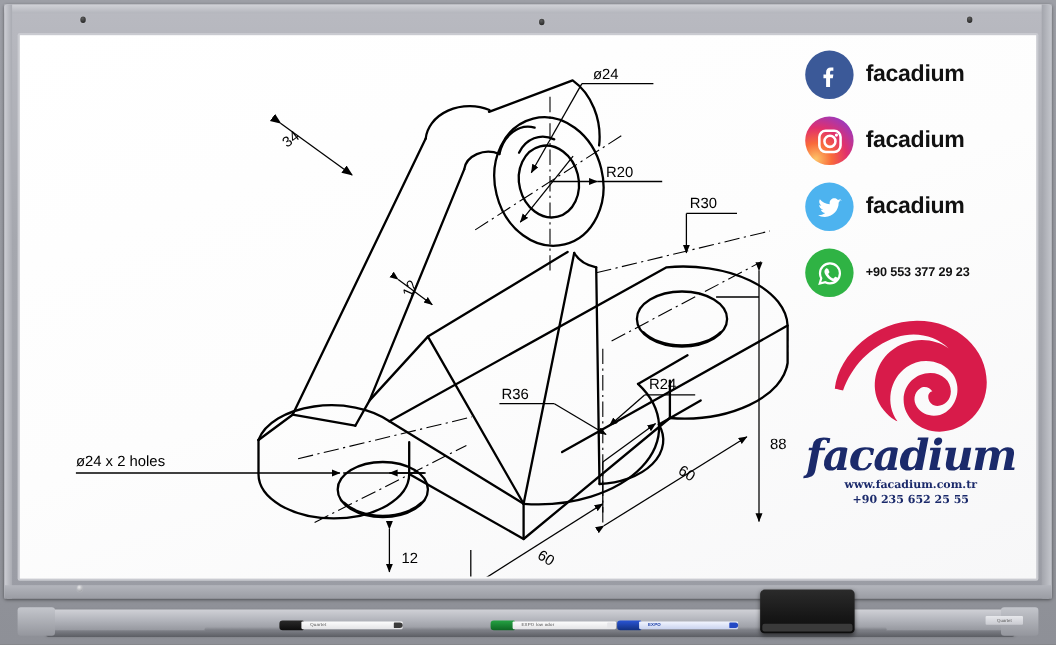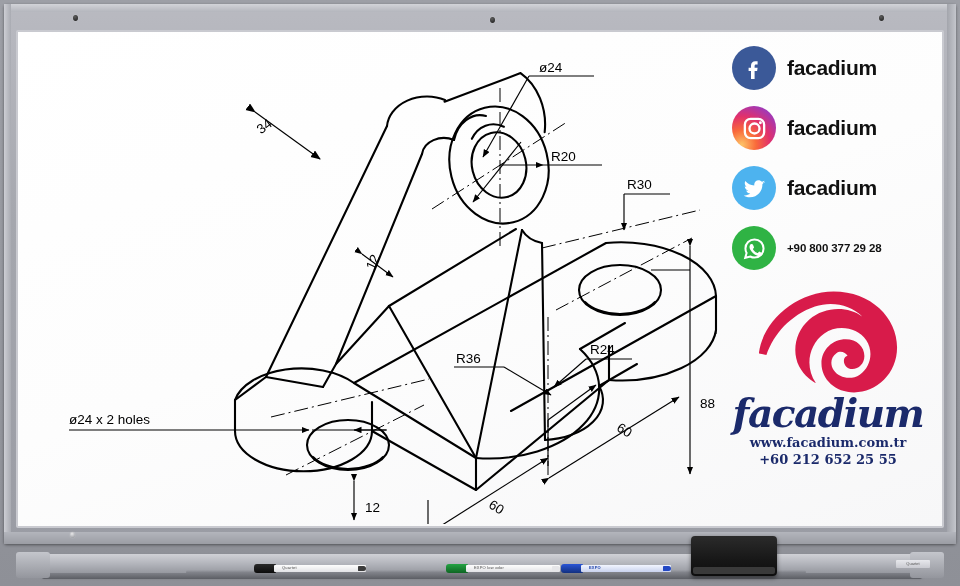--- a/index.html
+++ b/index.html
@@ -77,21 +77,21 @@
   .ic-tw{background:#4db3ef;}
   .ic-li{background:#2179b5;}
   .ic-wa{background:#2fb344;}
 
   .logo-block{margin-top:14px;text-align:center;}
   .swirl{width:150px;height:112px;margin:0 auto;}
   .logo-word{font-family:"DejaVu Serif", serif;font-style:italic;font-weight:bold;
          font-size:39px;color:#1b2a6b;letter-spacing:-1.5px;line-height:.92;
          margin-top:-6px;}
   .logo-lines{font-family:"DejaVu Serif", serif;font-weight:bold;color:#1b2a6b;
-         font-size:13px;line-height:1.28;margin-top:3px;}
+         font-size:10px;line-height:1.28;margin-top:3px;}
 
   
   .drawing{position:absolute;left:6px;top:2px;width:700px;height:490px;}
   .drawing svg{display:block;}
 </style>
 </head>
 <body>
 
 <div id="stage">
 
@@ -281,21 +281,21 @@
         </div>
 
 
         <div class="social-row">
           <div class="social-icon ic-wa">
             <svg width="27" height="27" viewBox="0 0 28 28">
               <path fill="none" stroke="#fff" stroke-width="2.1" d="M14 4.6c-5.2 0-9.4 4.2-9.4 9.4 0 1.7.4 3.2 1.2 4.6L4.4 23.6l5.2-1.3c1.3.7 2.8 1.1 4.4 1.1 5.2 0 9.4-4.2 9.4-9.4S19.2 4.6 14 4.6z"></path>
               <path fill="#fff" d="M10.9 9.3c-.3 0-.6.1-.9.4-.3.4-1.2 1.2-1.2 2.8s1.2 3.2 1.4 3.5c.2.2 2.3 3.6 5.6 4.9 2.7 1.1 3.3.9 3.9.8.6-.1 1.9-.8 2.1-1.5.3-.8.3-1.4.2-1.5-.1-.1-.3-.2-.6-.4-.3-.2-1.9-.9-2.1-1-.3-.1-.5-.2-.7.1-.2.3-.8 1-1 1.2-.2.2-.4.2-.7.1-.3-.2-1.4-.5-2.6-1.6-1-.9-1.6-1.9-1.8-2.3-.2-.3 0-.5.1-.6l.5-.6c.2-.2.2-.3.3-.5.1-.2 0-.4 0-.6-.1-.2-.7-1.7-1-2.3-.2-.6-.5-.5-.7-.5z"></path>
             </svg>
           </div>
-          <span class="social-text small">+90 800 377 29 28</span>
+          <span class="social-text small">+90 553 377 29 23</span>
         </div>
 
         <div class="logo-block">
           <svg class="swirl" viewBox="0 0 160 120">
             <path fill="#d81b4a" d="M6 72 C 10 38, 46 6, 86 6 C 126 6, 154 34, 154 66
                                     C 154 94, 132 114, 108 114 C 88 114, 73 100, 73 83
                                     C 73 68, 85 57, 99 57 C 111 57, 119 65, 119 75
                                     C 119 83, 113 89, 106 89 C 101 89, 97 85, 97 80
                                     C 97 77, 99 75, 101 75
                                     C 99 71, 93 69, 89 72 C 83 76, 82 84, 86 90
@@ -303,21 +303,21 @@
                                     C 111 44, 90 41, 76 51 C 59 63, 55 87, 67 104
                                     C 64 103, 54 96, 49 86
                                     C 41 70, 45 49, 60 36
                                     C 76 22, 101 21, 117 33
                                     C 104 20, 84 16, 66 22 C 40 31, 22 51, 14 74 z"></path>
             <path fill="#d81b4a" opacity=".85" d="M6 72 C 14 50, 30 30, 52 19 C 36 30, 20 49, 12 73 z"></path>
           </svg>
           <div class="logo-word">facadium</div>
           <div class="logo-lines">
             <div>www.facadium.com.tr</div>
-            <div>+60 212 652 25 55</div>
+            <div>+90 235 652 25 55</div>
 
           </div>
         </div>
       </div>
     </div>
   </div>
 
   <div class="tray-wrap">
     <div class="tray-body"></div>
     <div class="tray-rail"></div>

